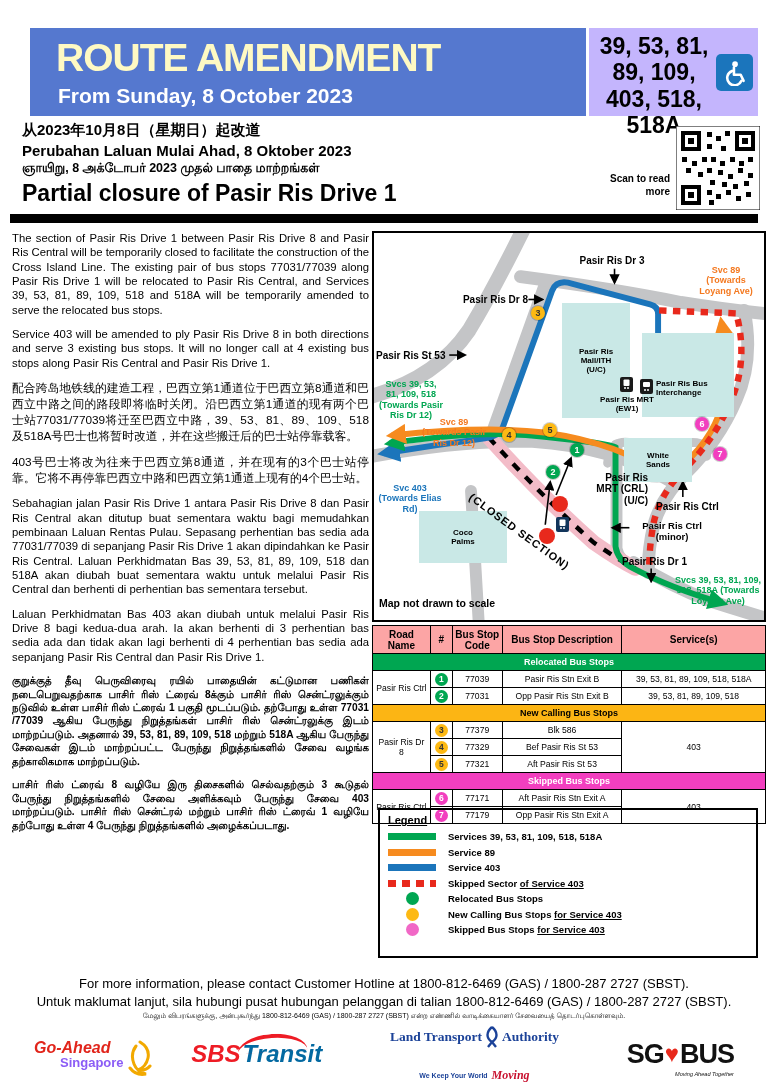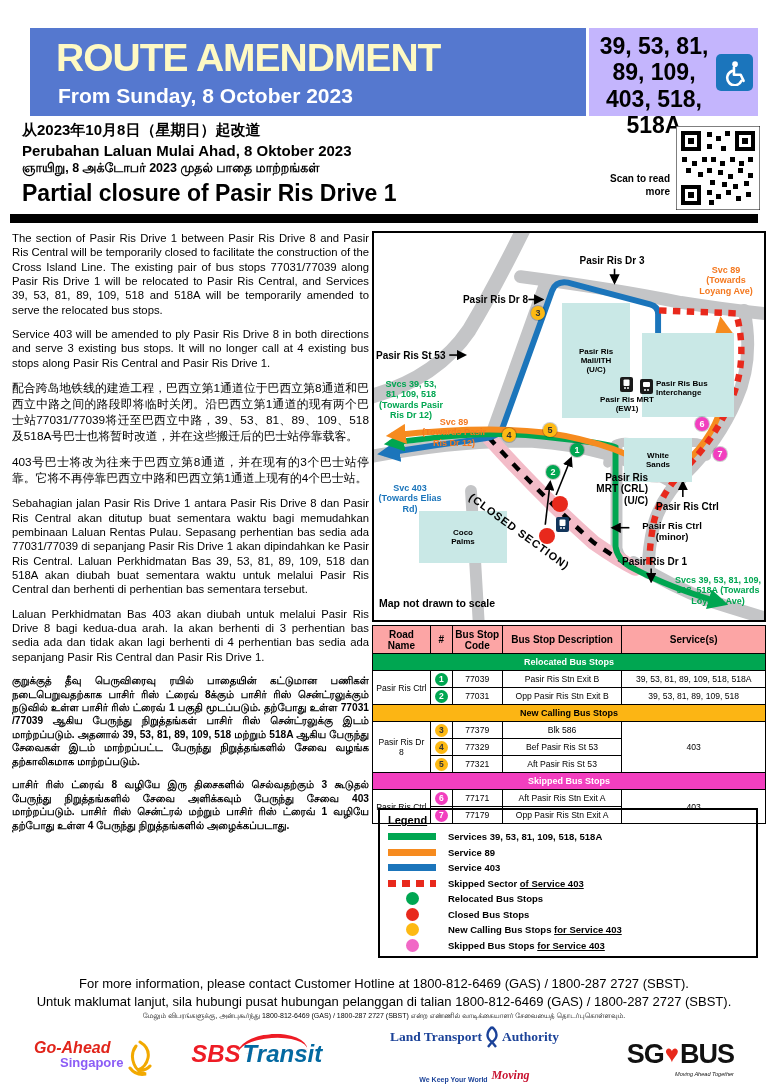--- a/index.html
+++ b/index.html
@@ -75,21 +75,21 @@
   .logo{position:relative;display:flex;flex-direction:column;justify-content:center;}
   .ga-l1{font-size:16px;font-weight:bold;font-style:italic;color:#E1251B;line-height:1;}
   .ga-l2{font-size:13px;font-weight:bold;color:#8b5cf6;margin-left:26px;line-height:1;}
   .ga-lion{position:absolute;right:-30px;top:0px;}
   .sbs{flex-direction:row;align-items:baseline;gap:2px;}
   .sbs-swoosh{position:absolute;left:46px;top:-6px;width:70px;height:14px;border-top:4px solid #EE1C25;border-radius:50% 50% 0 0/100% 100% 0 0;transform:rotate(-4deg);}
   .sbs-1{font-size:24px;font-weight:bold;font-style:italic;color:#EE1C25;}
   .sbs-2{font-size:24px;font-weight:bold;font-style:italic;color:#0369a1;}
   .lta{align-items:center;}
   .lta-name{font-family:"Liberation Serif",serif;font-size:13.5px;font-weight:bold;color:#1B4298;display:flex;align-items:center;gap:3px;}
-  .lta-tag{font-size:7px;color:#1B4298;font-weight:bold;display:flex;align-items:flex-end;gap:4px;margin-top:20px;}
+  .lta-tag{font-size:7px;color:#1B4298;font-weight:bold;display:flex;align-items:center;gap:4px;margin-top:20px;}
   .lta-moving{font-family:"Liberation Serif",serif;font-style:italic;font-size:12px;color:#C8102E;font-weight:bold;}
   .sg{flex-direction:row;align-items:center;gap:0;}
   .sg-t{font-size:27px;font-weight:900;letter-spacing:-1px;color:#111;}
   .sg-heart{font-size:24px;color:#E8291C;margin:0 1px;}
   .sg-tag{position:absolute;right:0;bottom:-7px;font-size:5.6px;font-style:italic;color:#111;}
 </style>
 </head>
 <body>
 
 <div class="page">
@@ -385,26 +385,20 @@
       <span class="llabel"><span>Skipped Sector </span><u>of Service 403</u></span>
     </div>
     <div class="lrow">
       <span class="lswatch ctr">
           <span class="ldot" style="background:#00A651;"></span>
         </span>
       <span class="llabel">Relocated Bus Stops</span>
     </div>
     <div class="lrow">
       <span class="lswatch ctr">
-          <span class="ldot" style="background:#E8291C;"></span>
-        </span>
-      <span class="llabel">Closed Bus Stops</span>
-    </div>
-    <div class="lrow">
-      <span class="lswatch ctr">
           <span class="ldot" style="background:#FDB913;"></span>
         </span>
       <span class="llabel"><span>New Calling Bus Stops </span><u>for Service 403</u></span>
     </div>
     <div class="lrow">
       <span class="lswatch ctr">
           <span class="ldot" style="background:#F168C6;"></span>
         </span>
       <span class="llabel"><span>Skipped Bus Stops </span><u>for Service 403</u></span>
     </div>

